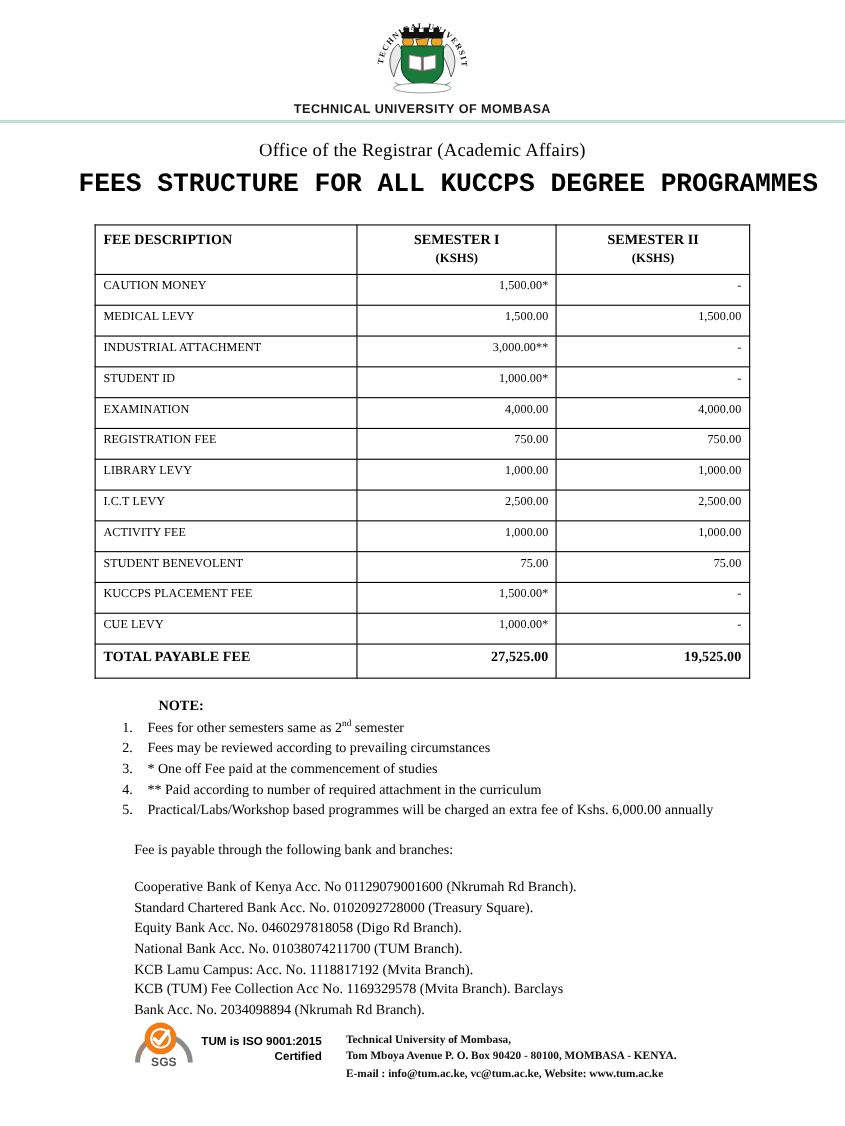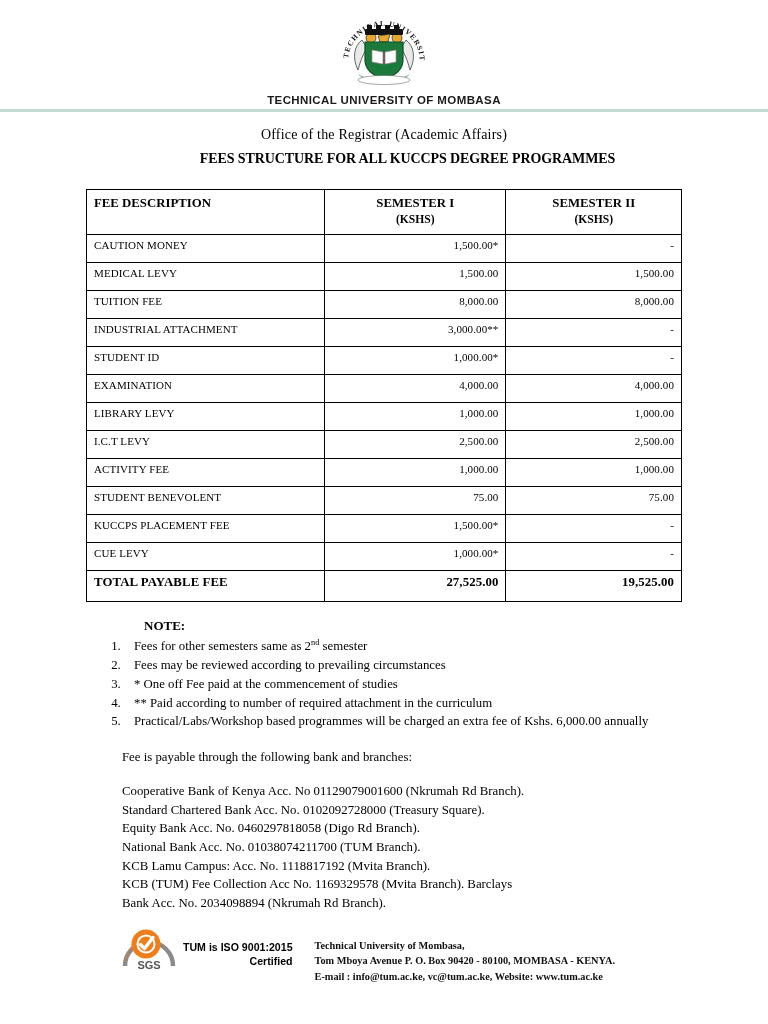--- a/index.html
+++ b/index.html
@@ -51,28 +51,28 @@
     margin-top: 3px;
   }
 
   
   .title-block {
     text-align: center;
     margin-top: 15px;
   }
   .registrar-line {
     font-family: "Liberation Serif", serif;
-    font-size: 14px;
+    font-size: 17px;
     letter-spacing: 0.2px;
     color: #000;
   }
   .main-title {
-    font-family: Liberation Serif, serif;
-    font-weight: bold;
-    font-size: 14px;
+    font-family: Liberation Mono, monospace;
+    font-weight: bold;
+    font-size: 24px;
     letter-spacing: -0.1px;
     margin-top: 8px;
     color: #000;
     padding-left: 47px;
   }
 
   
   .table-wrap {
     margin: 22px auto 0 auto;
     width: 596px;
@@ -284,38 +284,38 @@
           <td class="label">CAUTION MONEY</td>
           <td class="num">1,500.00*</td>
           <td class="num">-</td>
         </tr>
         <tr>
           <td class="label">MEDICAL LEVY</td>
           <td class="num">1,500.00</td>
           <td class="num">1,500.00</td>
         </tr>
         <tr>
-          <td class="label">TUITION FEE</td>
-          <td class="num">8,000.00</td>
-          <td class="num">8,000.00</td>
-        </tr>
-        <tr>
           <td class="label">INDUSTRIAL ATTACHMENT</td>
           <td class="num">3,000.00**</td>
           <td class="num">-</td>
         </tr>
         <tr>
           <td class="label">STUDENT ID</td>
           <td class="num">1,000.00*</td>
           <td class="num">-</td>
         </tr>
         <tr>
           <td class="label">EXAMINATION</td>
           <td class="num">4,000.00</td>
           <td class="num">4,000.00</td>
+        </tr>
+        <tr>
+          <td class="label">REGISTRATION FEE</td>
+          <td class="num">750.00</td>
+          <td class="num">750.00</td>
         </tr>
         <tr>
           <td class="label">LIBRARY LEVY</td>
           <td class="num">1,000.00</td>
           <td class="num">1,000.00</td>
         </tr>
         <tr>
           <td class="label">I.C.T LEVY</td>
           <td class="num">2,500.00</td>
           <td class="num">2,500.00</td>

